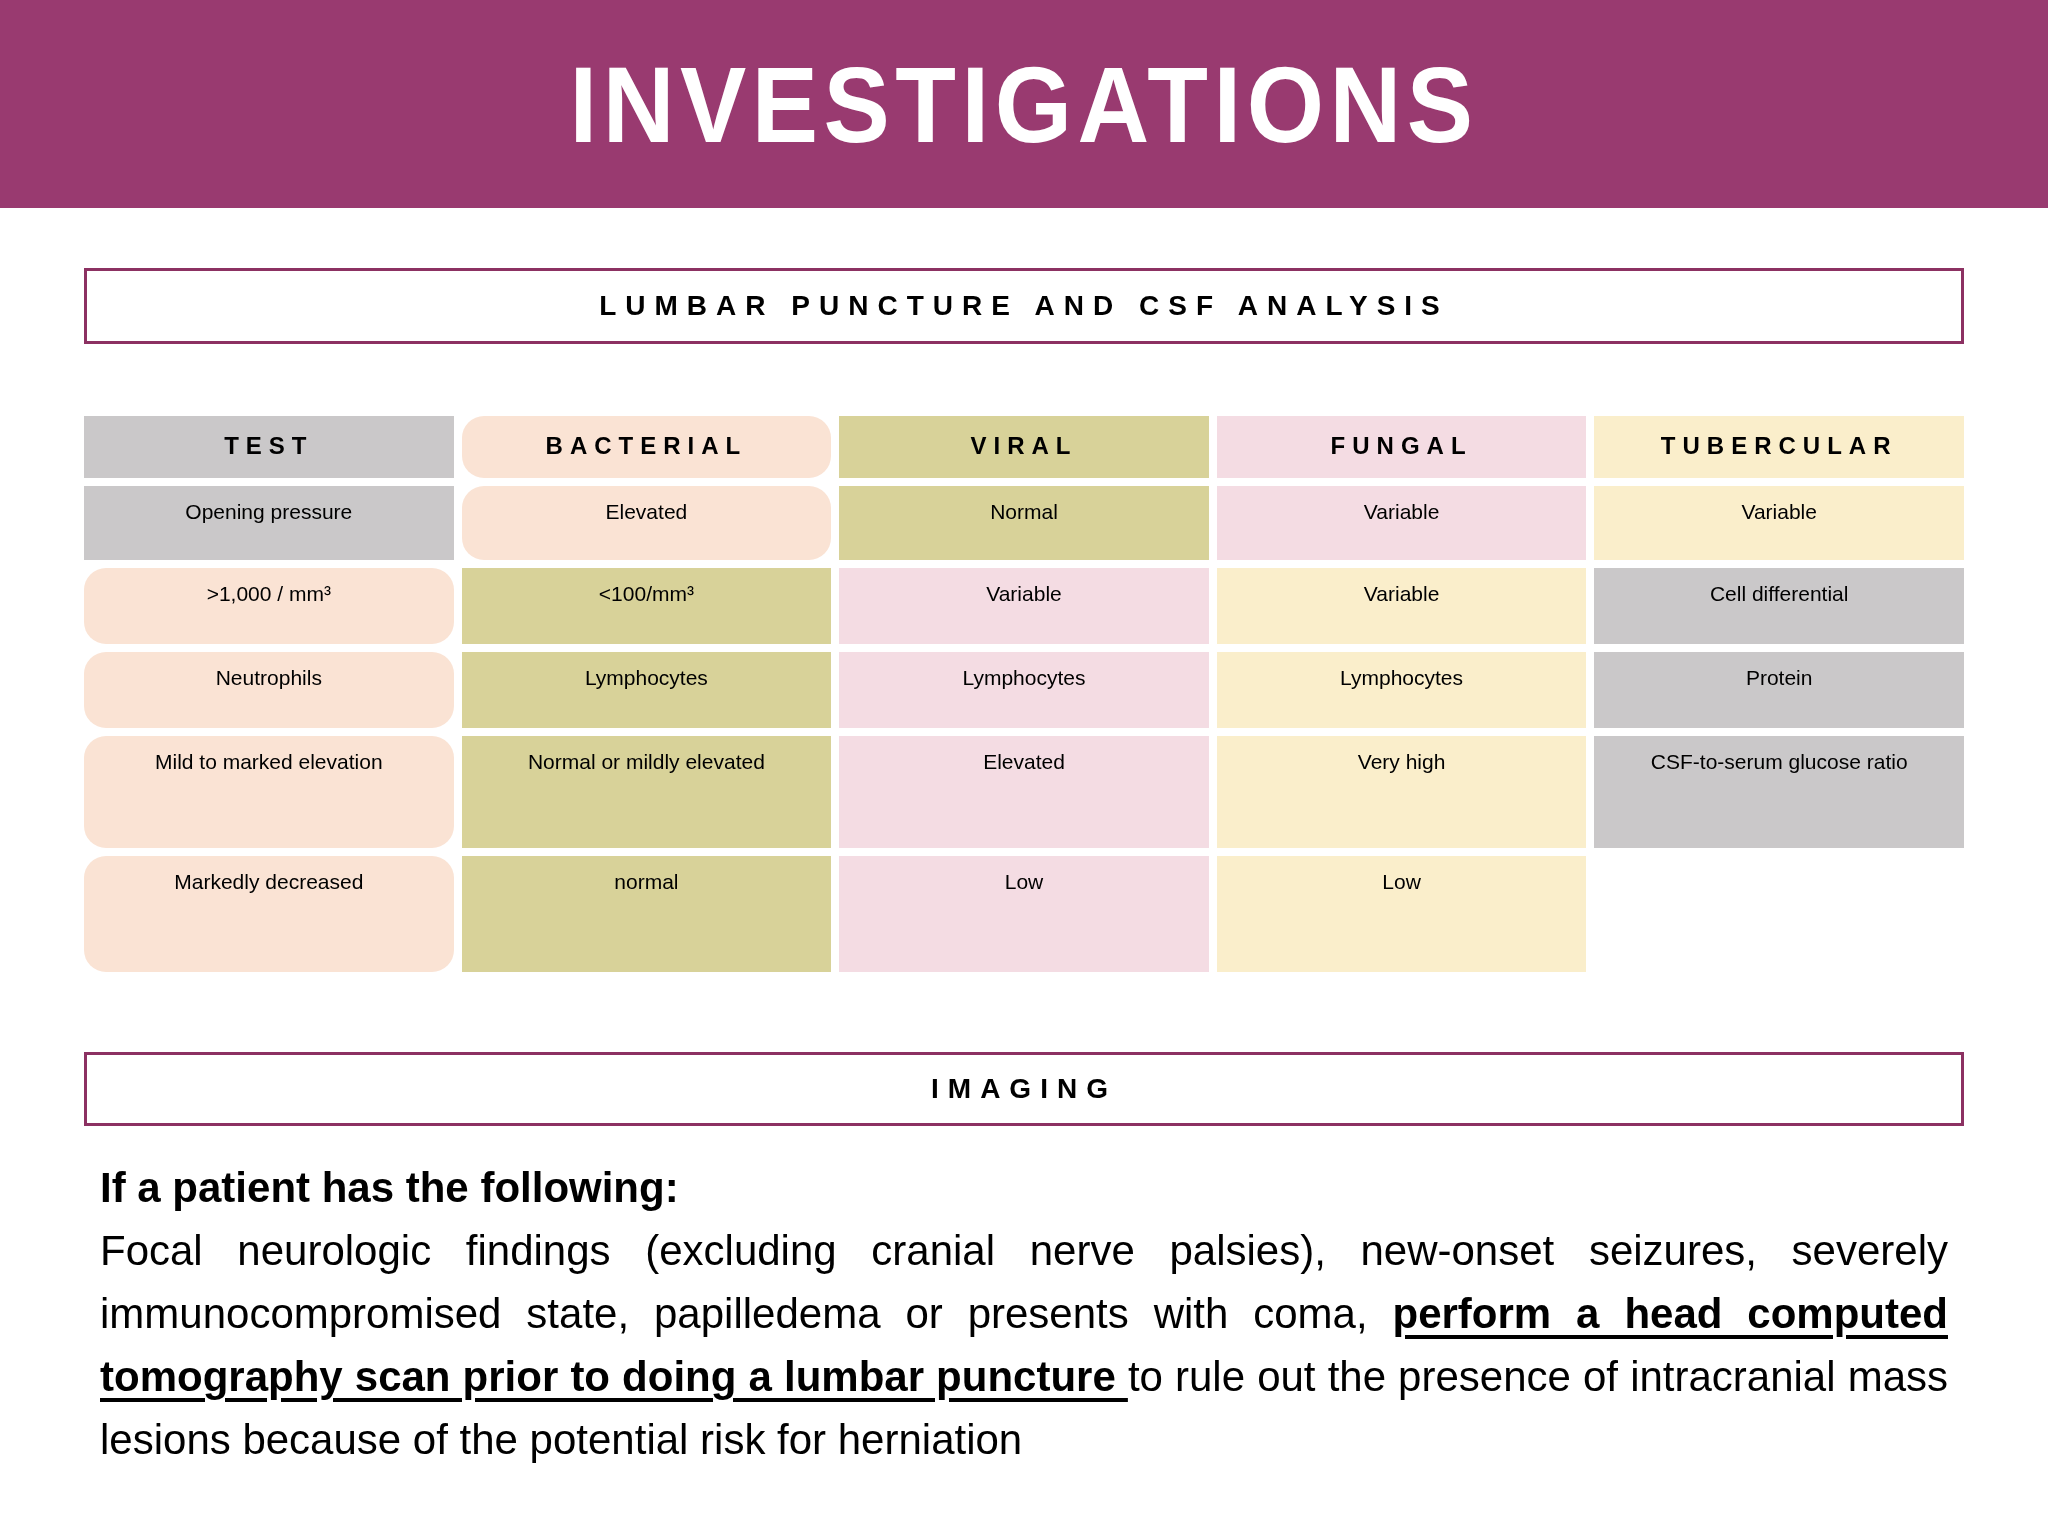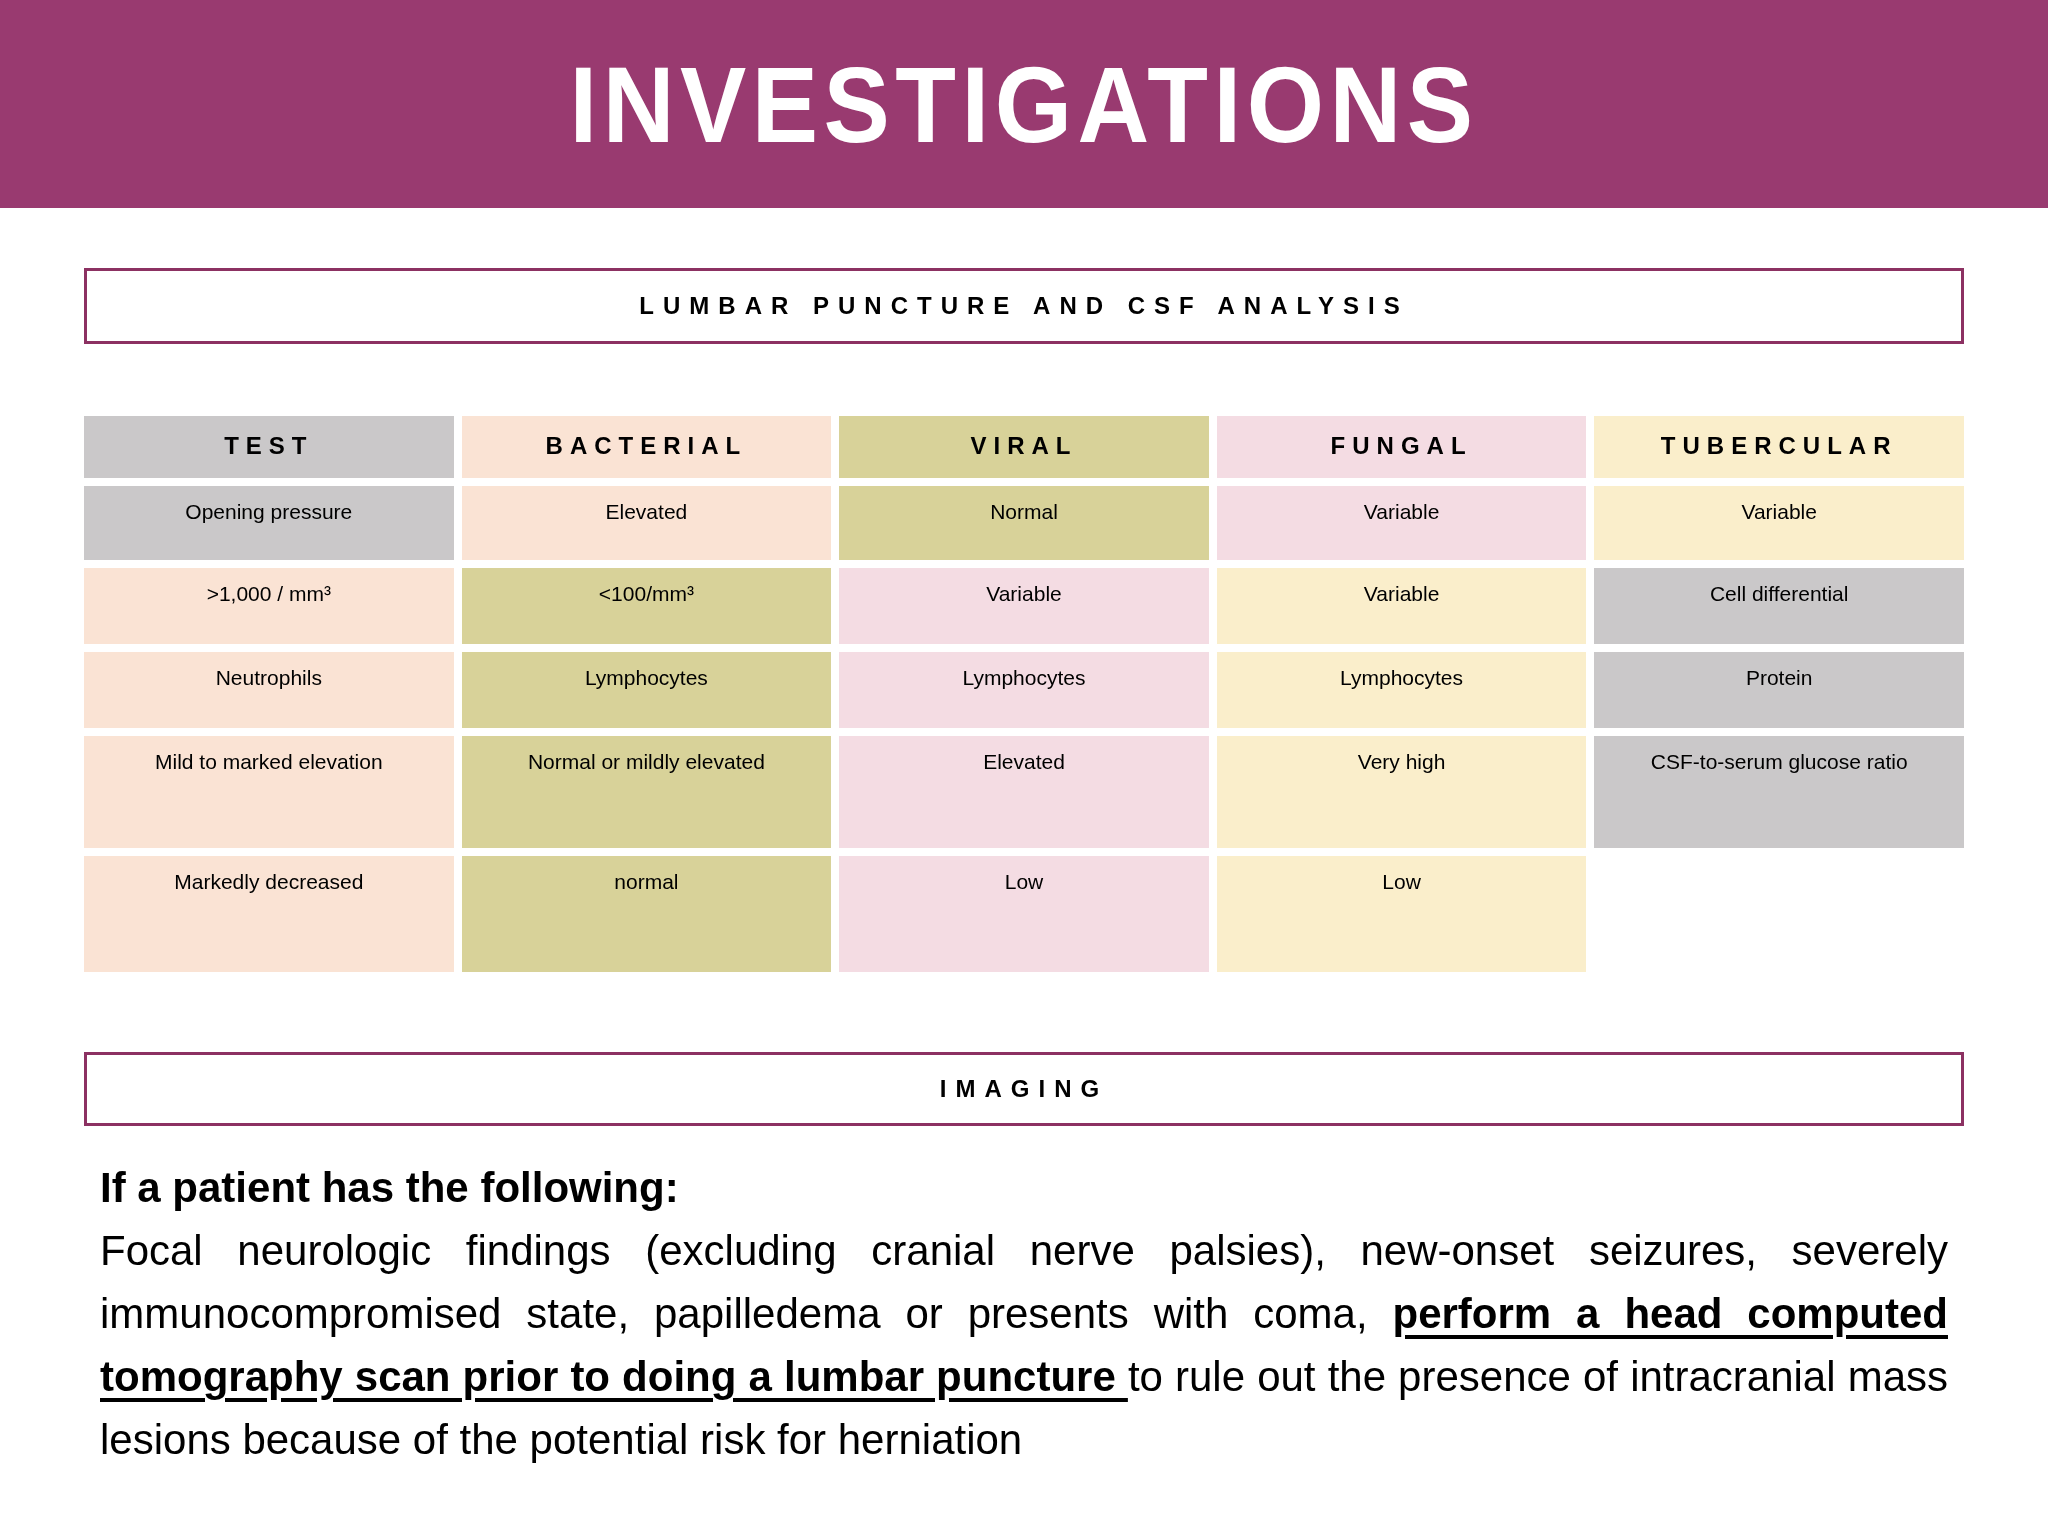--- a/index.html
+++ b/index.html
@@ -44,21 +44,21 @@
 
   .section-box{
     margin-top:60px;
     border:3px solid var(--box-border);
     background:#fff;
     height:76px;
     display:flex;align-items:center;justify-content:center;
   }
   .section-box .section-title{
     font-weight:bold;
-    font-size:24px;
+    font-size:28px;
     letter-spacing:9px;
     white-space:nowrap;
   }
   .section-box.imaging{margin-top:80px;height:74px;}
 
   
   .csf-table{
     margin-top:72px;
     display:grid;
     grid-template-columns:repeat(5,1fr);
@@ -75,21 +75,21 @@
     line-height:1.4;
   }
   .cell.head{
     font-weight:bold;
     font-size:24px;
     letter-spacing:7px;
     padding-top:13px;
     white-space:nowrap;
   }
   .c-test{background:var(--col-test);}
-  .c-bacterial{background:var(--col-bacterial);}
+  .c-bacterial{background:var(--col-bacterial);border-radius:22px;}
   .c-viral{background:var(--col-viral);}
   .c-fungal{background:var(--col-fungal);}
   .c-tubercular{background:var(--col-tubercular);text-align:center;}
 
   
   .imaging-note{
     margin:30px 16px 0 16px;
     font-size:42px;
     line-height:1.5;
     text-align:justify;

